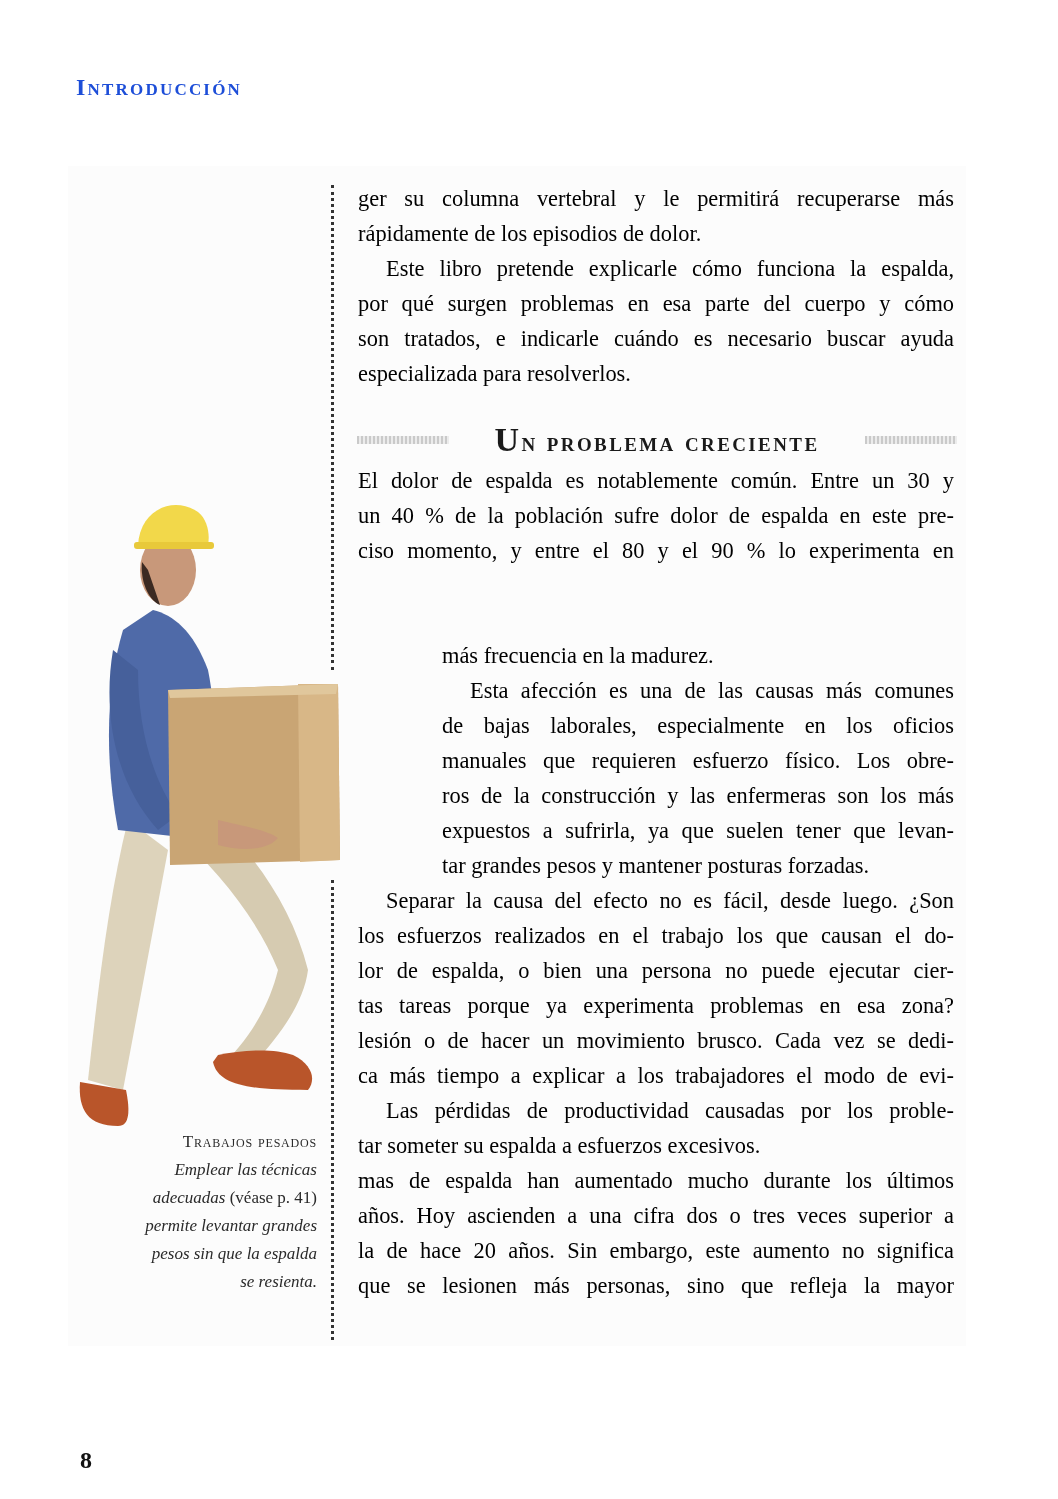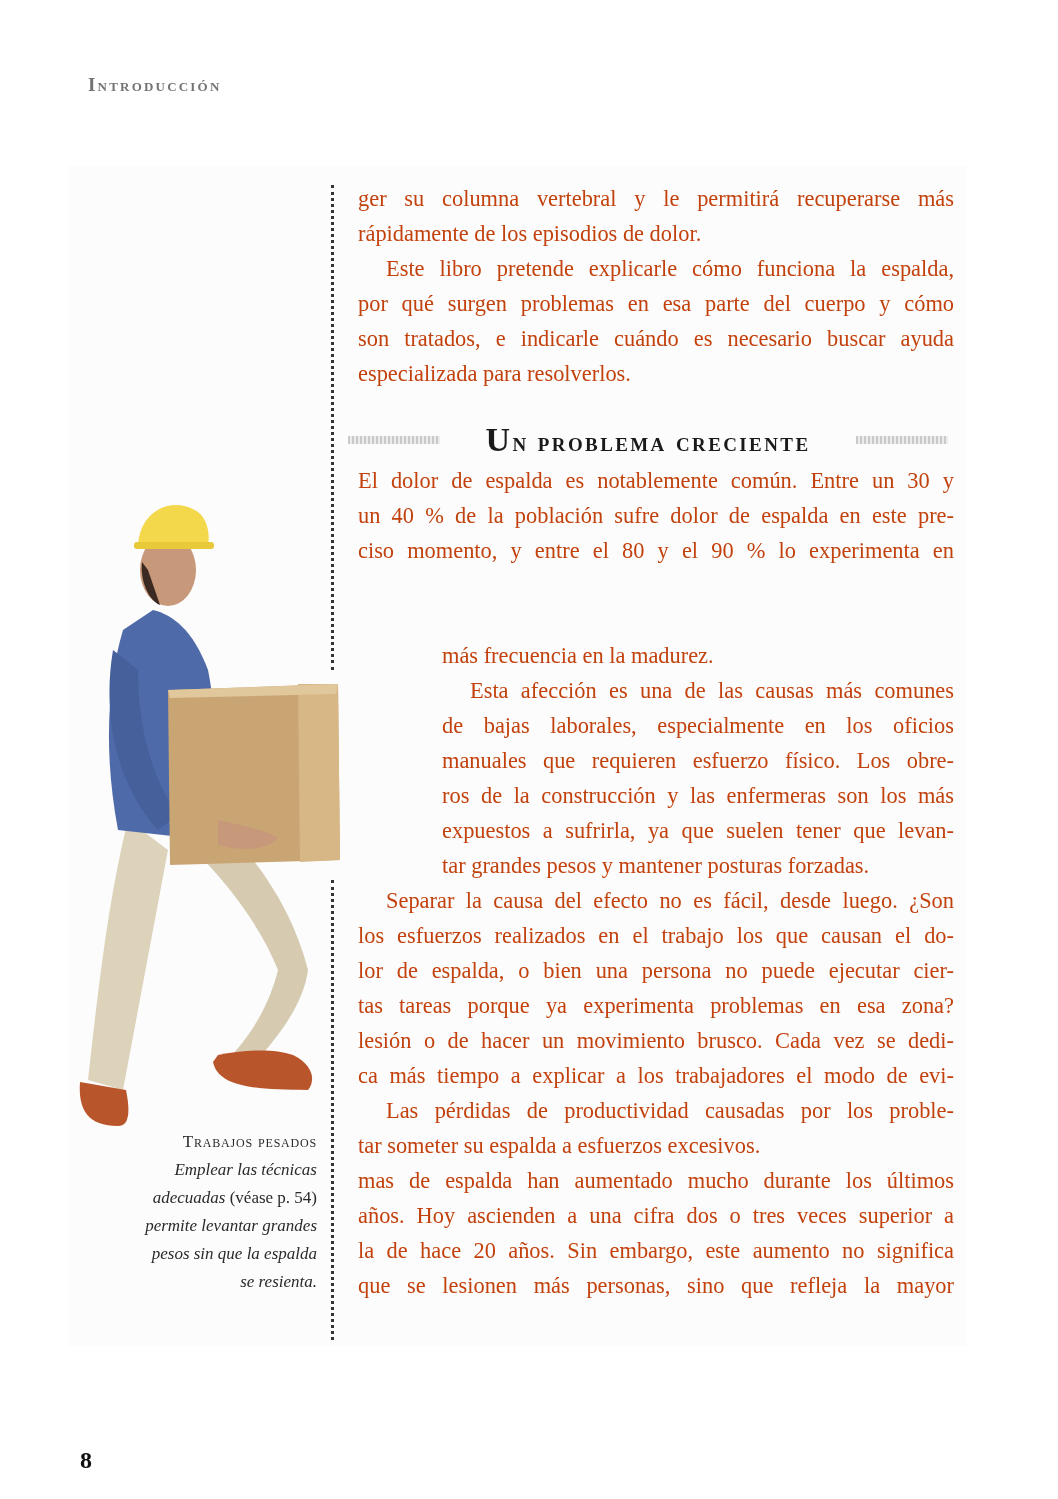--- a/index.html
+++ b/index.html
@@ -1,40 +1,40 @@
 <!DOCTYPE html>
 <html><head>
 <meta charset="utf-8">
 <style>
   html, body { margin: 0; padding: 0; }
   body {
     width: 1058px; height: 1499px; background: #ffffff; position: relative; overflow: hidden;
     font-family: "Liberation Serif", "DejaVu Serif", serif; color: #1c1c1c;
   }
   .running-head {
-    position: absolute; left: 88px; top: 74px;
-    font-size: 19px; letter-spacing: 2.2px; font-variant: small-caps; font-weight: 600; color: #737373;
+    position: absolute; left: 76px; top: 74px;
+    font-size: 24px; letter-spacing: 2.2px; font-variant: small-caps; font-weight: 600; color: #1d4ed8;
   }
   .panel {
     position: absolute; left: 68px; top: 166px; width: 898px; height: 1180px;
     background: #fcfcfc;
   }
   .divider {
     position: absolute; left: 331px; width: 0; border-left: 3px dotted #333;
   }
   .divider.top { top: 185px; height: 485px; }
   .divider.bottom { top: 880px; height: 460px; }
 
-  .body-text { position: absolute; font-size: 22.4px; line-height: 35px; color: #c2410c; }
+  .body-text { position: absolute; font-size: 22.4px; line-height: 35px; color: #000000; }
   .line { white-space: nowrap; display: block; text-align: justify; text-align-last: justify; }
   .line.last { text-align-last: left; }
   .indent { padding-left: 28px; }
 
   .section-heading {
-    position: absolute; left: 348px; top: 420px; width: 600px; height: 40px;
+    position: absolute; left: 357px; top: 420px; width: 600px; height: 40px;
     display: flex; align-items: center; justify-content: space-between;
   }
   .ornament {
     height: 8px; width: 92px;
     background: repeating-linear-gradient(90deg, #bdbdbd 0 2px, #e8e8e8 2px 4px);
     opacity: .8;
   }
   .heading-text {
     font-size: 27px; font-variant: small-caps; letter-spacing: 2.4px; font-weight: 600; color: #1a1a1a;
   }
@@ -129,19 +129,19 @@
   <path d="M100 240 L270 234 L272 410 L102 415 Z" fill="#c9a574"></path>
   <path d="M230 234 L270 234 L272 410 L232 412 Z" fill="#d8b787"></path>
   <path d="M100 240 L270 234 L268 244 L102 248 Z" fill="#e0c79c"></path>
 
   <path d="M150 370 C170 375 200 380 210 388 C200 400 175 402 150 395 Z" fill="#c8987a"></path>
 </svg>
 
 <div class="caption">
   <div class="cap-title">Trabajos pesados</div>
   <div><em>Emplear las técnicas</em></div>
-  <div><em>adecuadas</em><span> (véase p. 54)</span></div>
+  <div><em>adecuadas</em><span> (véase p. 41)</span></div>
   <div><em>permite levantar grandes</em></div>
   <div><em>pesos sin que la espalda</em></div>
   <div><em>se resienta.</em></div>
 </div>
 
 <div class="page-number">8</div>
 
 </body></html>

